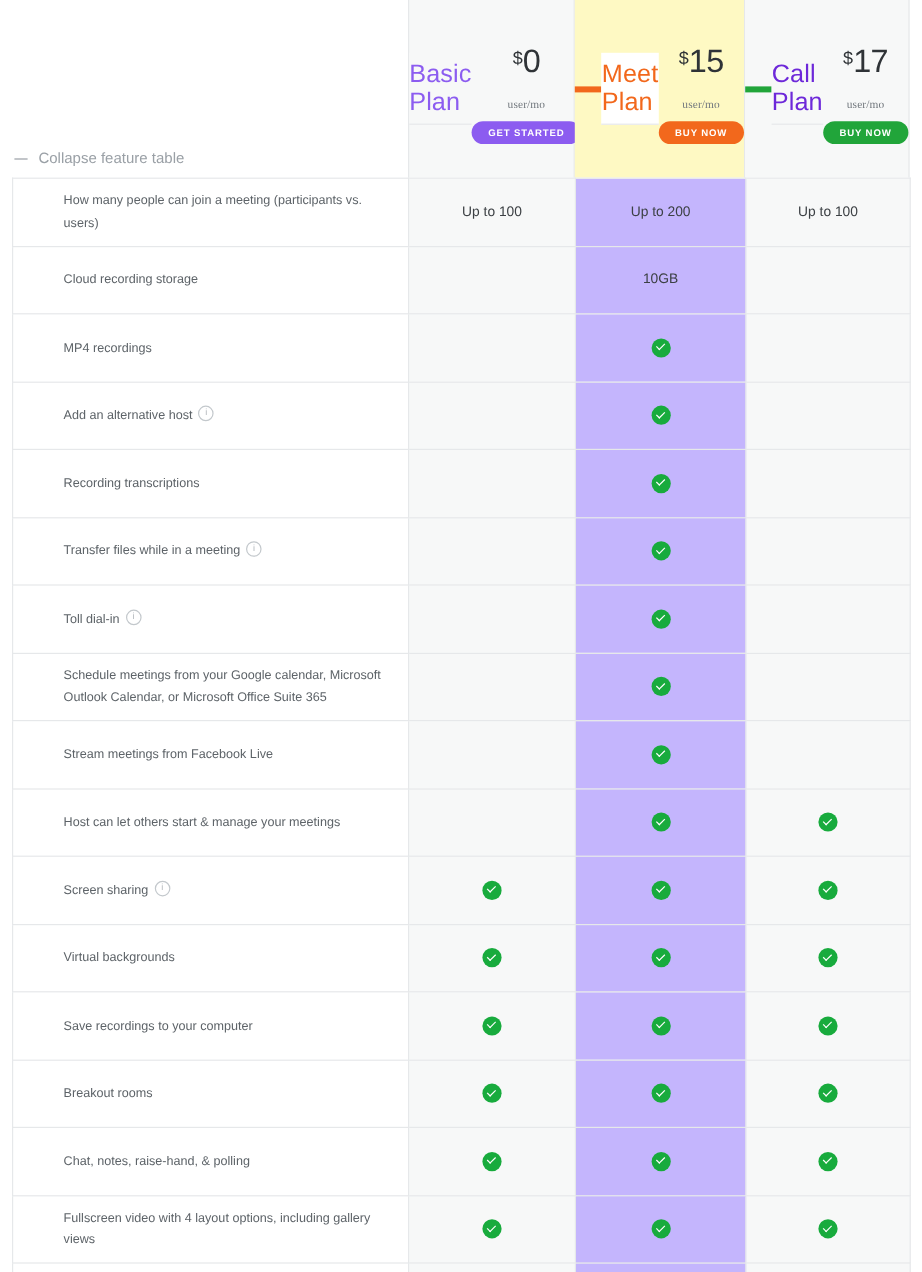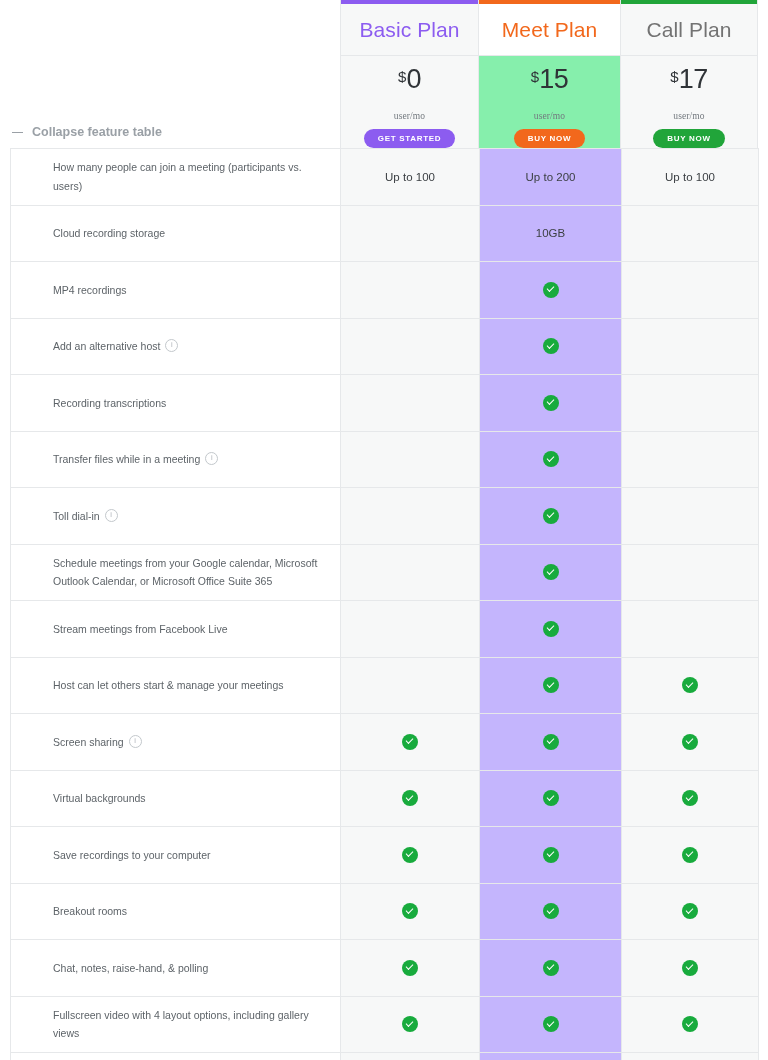--- a/index.html
+++ b/index.html
@@ -14,25 +14,25 @@
   #root{position:relative;width:768px;height:1060px;}
 
   
   .plans{
     position:absolute;left:340px;top:0;width:418px;height:148px;
     display:flex;
   }
   .plan-col{
     position:relative;
     box-sizing:border-box;
-    display:flex;flex-direction:column;align-items:center;
+    display:flex;align-items:center;
     border-right:1px solid #e6e8ea;
   }
   .plan-col.tinted{background:#f7f8f8;}
-  .plan-col.featured{background:#86efac;}
+  .plan-col.featured{background:#fef9c3;}
   .plan-col.c0{width:139px;border-left:1px solid #e6e8ea;}
   .plan-col.c1{width:142px;}
   .plan-col.c2{width:137px;}
 
   .accent-bar{height:5px;width:100%;display:block;}
   .plan-title-box{
     height:60px;width:100%;
     display:flex;align-items:center;justify-content:center;
     border-bottom:1px solid #e6e8ea;
     box-sizing:border-box;
@@ -59,21 +59,21 @@
     color:#fff;font-size:8px;font-weight:700;letter-spacing:.7px;
     padding:0 14px;height:19px;line-height:19px;
     cursor:pointer;white-space:nowrap;
     font-family:inherit;
   }
 
   
   .collapse-ctl{
     position:absolute;left:12px;top:125px;
     display:flex;align-items:center;gap:9px;
-    font-size:12.5px;color:#9aa0a6;cursor:pointer;font-weight:bold;
+    font-size:12.5px;color:#9aa0a6;cursor:pointer;
   }
   .minus-icon{display:inline-block;width:11px;height:11px;position:relative;}
   .minus-icon::before{
     content:"";position:absolute;left:0;top:5px;width:11px;height:1.4px;background:#9aa0a6;
   }
 
   
   .ftable{
     position:absolute;left:10px;top:148px;width:748px;
     border-collapse:collapse;
@@ -158,21 +158,21 @@
             <span class="cur">$</span>
             <span class="amt">15</span>
           </div>
           <div class="per">user/mo</div>
           <button class="cta" style="background: rgb(242, 104, 28);">BUY NOW</button>
         </div>
       </div>
       <div class="plan-col c2 tinted">
         <div class="accent-bar" style="background: rgb(33, 165, 58);"></div>
         <div class="plan-title-box">
-          <div class="plan-title" style="color: #737373;">Call Plan</div>
+          <div class="plan-title" style="color: #6d28d9;">Call Plan</div>
         </div>
         <div class="price-box">
           <div class="price">
             <span class="cur">$</span>
             <span class="amt">17</span>
           </div>
           <div class="per">user/mo</div>
           <button class="cta" style="background: rgb(33, 165, 58);">BUY NOW</button>
         </div>
       </div>

